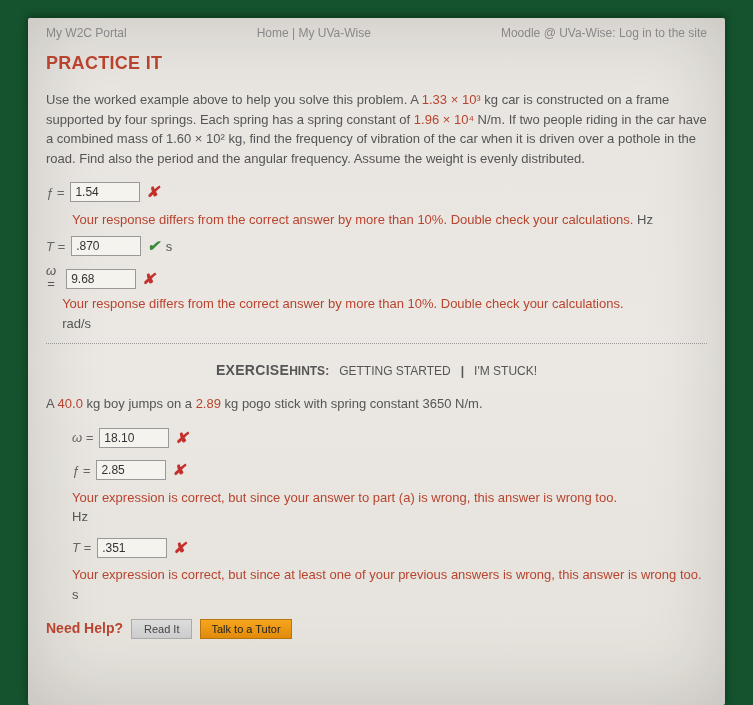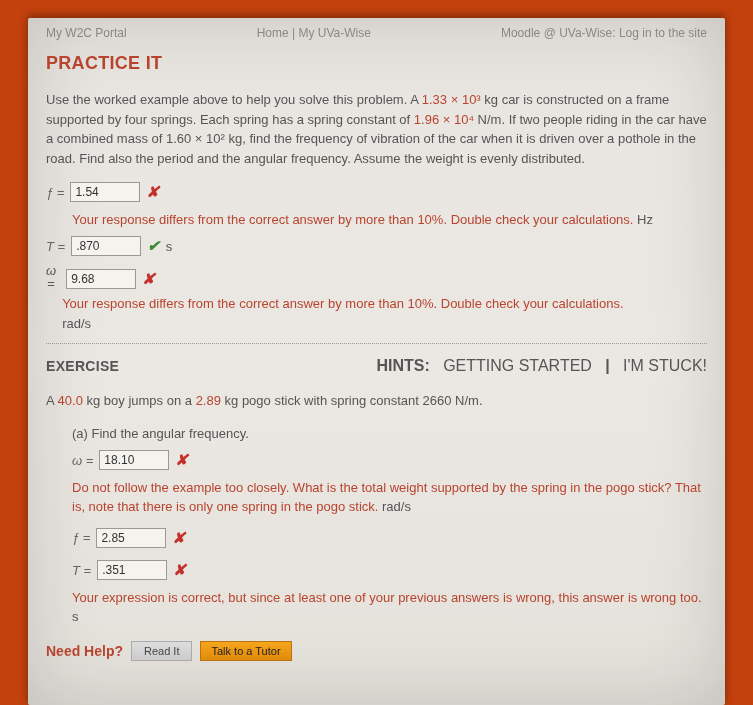--- a/index.html
+++ b/index.html
@@ -1,33 +1,33 @@
 <!DOCTYPE html>
 <html><head>
 <meta charset="utf-8">
 <style>
 body{margin:0;background:#1a1a1a;font-family:Arial,Helvetica,sans-serif;font-size:13px;color:#555;line-height:1.5}
-.screen{width:753px;height:705px;margin:0 auto;background:#c2410c;position:relative;overflow:hidden}
+.screen{width:753px;height:705px;margin:0 auto;background:#14532d;position:relative;overflow:hidden}
 .photo{position:absolute;top:18px;left:28px;right:28px;bottom:0;background:linear-gradient(180deg,#e8e5e0 0%,#ebe8e3 50%,#e5e2dc 100%);border-radius:2px;box-shadow:inset 0 0 80px rgba(0,0,0,.15),0 -2px 8px rgba(0,0,0,.4)}
 .topbar{display:flex;justify-content:space-between;align-items:center;padding:6px 18px 4px;font-size:12px;color:#888}
 .topbar span{color:#888}
 .content{padding:2px 18px 8px}
 .section-title{color:#b8432e;font-weight:bold;font-size:18px;letter-spacing:.3px;margin:2px 0 8px}
 .red{color:#b8432e}
 .feedback{color:#b8432e}
 .input-row{margin:6px 0;display:flex;align-items:center;gap:6px;font-style:italic}
 .input-row .label{font-style:italic;color:#666}
 .ans{width:60px;height:18px;border:1px solid #999;background:#f5f3ee;font-size:12px;padding:0 4px;color:#333}
 .x-icon{color:#c4302b;font-weight:bold;font-size:15px}
 .check-icon{color:#3a8a3a;font-weight:bold;font-size:15px}
 .unit{font-style:normal;color:#555}
 .divider{border:none;border-top:1px dotted #999;margin:10px 0}
-.ex-head{display:flex;justify-content:space-between;align-items:baseline;margin:10px 0 6px}
+.ex-head{display:flex;justify-content:center;align-items:baseline;margin:16px 0 6px}
 .ex-title{font-weight:bold;font-size:14px;color:#555;letter-spacing:.3px}
-.hints{font-size:16px;color:#555}
+.hints{font-size:12px;color:#555}
 .hints b{font-weight:bold}
 .part{margin:10px 0 4px 26px}
 .need-help{margin-top:14px;display:flex;align-items:center;gap:8px}
 .need-help-label{color:#b8432e;font-weight:bold;font-size:14px}
 .btn-read{background:linear-gradient(#ddd,#ccc);border:1px solid #aaa;padding:3px 12px;font-size:11px;color:#444;cursor:pointer}
 .btn-talk{background:linear-gradient(#f7a51e,#e08a0a);border:1px solid #b87410;padding:3px 10px;font-size:11px;color:#222;cursor:pointer}
 .para{margin:13px 0;color:#555}
 .fb-sub{margin-left:26px;color:#b8432e}
 </style>
 </head>
@@ -85,40 +85,39 @@
   <span class="ex-title">EXERCISE</span>
   <span class="hints">
     <b>HINTS:</b>&nbsp;&nbsp;
     <span>GETTING STARTED</span>
     &nbsp;&nbsp;<b>|</b>&nbsp;&nbsp;
     <span>I'M STUCK!</span>
   </span>
 </div>
 
 <p class="para">
-<span>A </span><span class="red">40.0</span><span> kg boy jumps on a </span><span class="red">2.89</span><span> kg pogo stick with spring constant 2660 N/m.</span>
+<span>A </span><span class="red">40.0</span><span> kg boy jumps on a </span><span class="red">2.89</span><span> kg pogo stick with spring constant 3650 N/m.</span>
 </p>
 
 <div class="part">
-  <div>(a) Find the angular frequency.</div>
   <div class="input-row">
     <span class="label">ω =</span>
     <input class="ans" value="18.10" style="">
     <span class="x-icon">✘</span>
   </div>
 </div>
-<div class="fb-sub"><span>Do not follow the example too closely. What is the total weight supported by the spring in the pogo stick? That is, note that there is only one spring in the pogo stick.</span><span style="color:#555"> rad/s</span></div>
 
 <div class="part">
   <div class="input-row">
     <span class="label">ƒ =</span>
     <input class="ans" value="2.85" style="">
     <span class="x-icon">✘</span>
   </div>
 </div>
+<div class="fb-sub"><span>Your expression is correct, but since your answer to part (a) is wrong, this answer is wrong too.</span><br><span style="color:#555">Hz</span></div>
 
 <div class="part">
   <div class="input-row">
     <span class="label">T =</span>
     <input class="ans" value=".351" style="">
     <span class="x-icon">✘</span>
   </div>
 </div>
 <div class="fb-sub"><span>Your expression is correct, but since at least one of your previous answers is wrong, this answer is wrong too.</span><span style="color:#555"> s</span></div>
 

